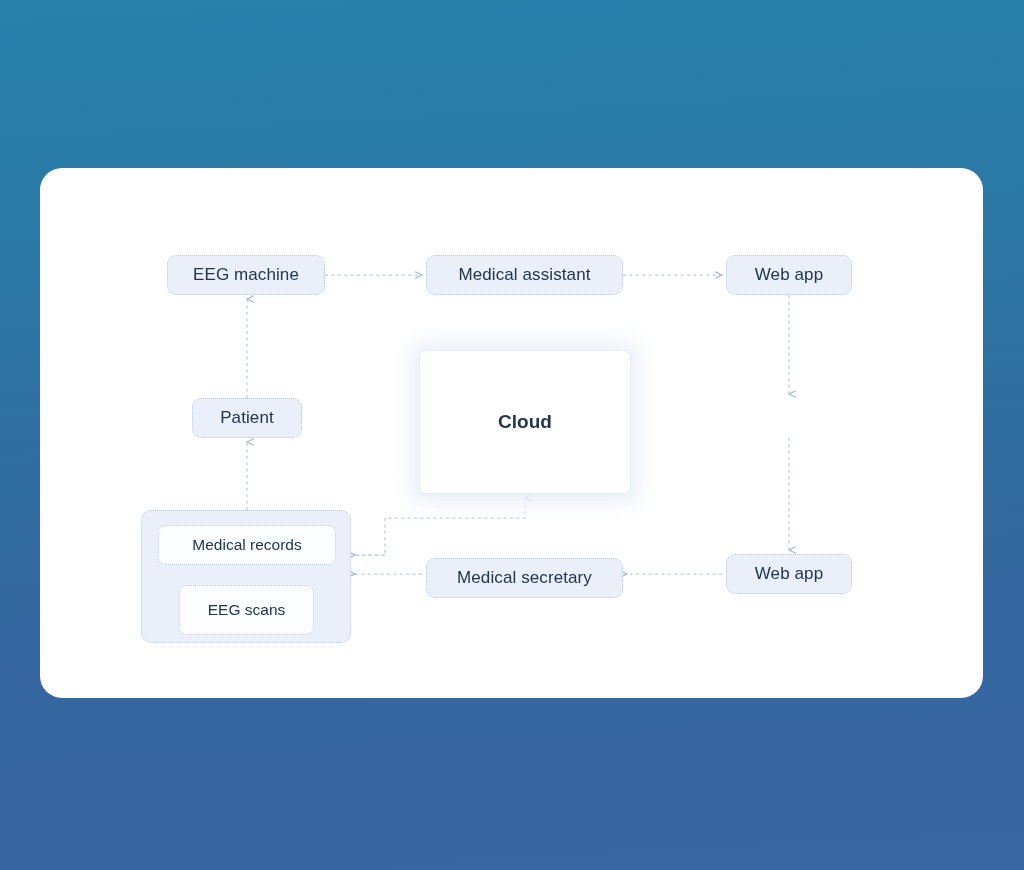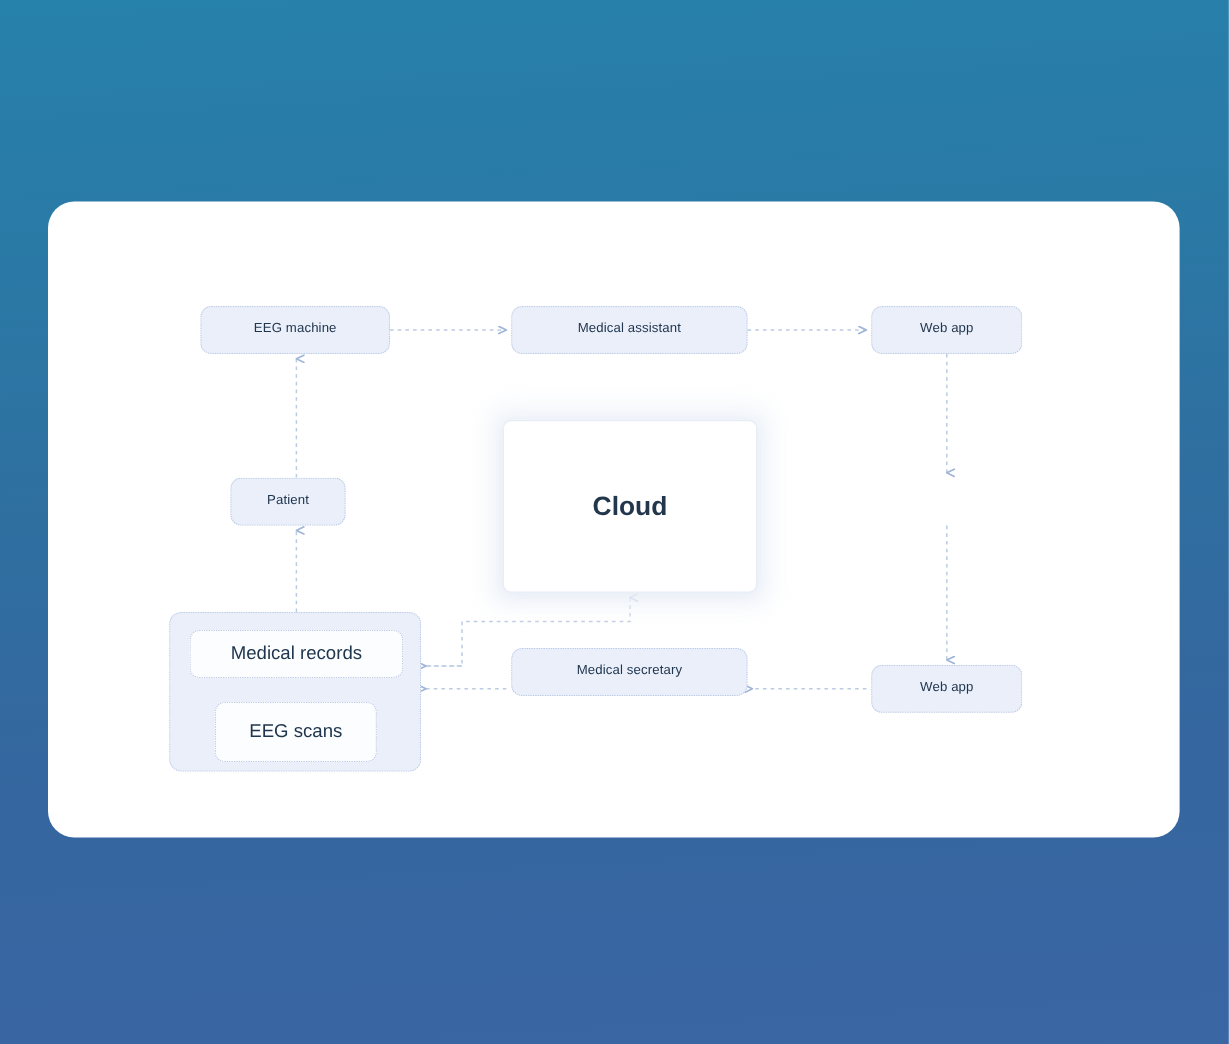--- a/index.html
+++ b/index.html
@@ -46,21 +46,21 @@
     position: absolute;
     box-sizing: border-box;
     display: flex;
     align-items: center;
     justify-content: center;
     text-align: center;
     border-radius: 9px;
     background: #eaeffa;
     border: 1.4px dotted #b9c9e4;
     color: #20364f;
-    font-size: 11px;
+    font-size: 17px;
     letter-spacing: .1px;
     line-height: 1.2;
     z-index: 3;
   }
 
   
   .cloud-wrap {
     position: absolute;
     z-index: 4;
   }
@@ -78,21 +78,21 @@
     box-sizing: border-box;
     width: 100%;
     height: 100%;
     display: flex;
     align-items: center;
     justify-content: center;
     background: #ffffff;
     border: 1px solid #e7edf6;
     border-radius: 7px;
     color: #22364c;
-    font-size: 22px;
+    font-size: 19px;
     font-weight: bold;
     line-height: 1.35;
     text-align: center;
     box-shadow: 0 2px 14px rgba(120,150,200,.10);
   }
 
   
   .group {
     position: absolute;
     box-sizing: border-box;
@@ -165,26 +165,26 @@
     </div>
 
     <div class="node" style="left:386px;top:87px;width:197px;height:40px;">
       <span>Medical assistant</span>
     </div>
 
     <div class="node" style="left:686px;top:87px;width:126px;height:40px;">
       <span>Web app</span>
     </div>
 
-    <div class="node" style="left:152px;top:230px;width:96px;height:40px;justify-content:center;">
+    <div class="node" style="left:152px;top:230px;width:110px;height:40px;justify-content:center;">
       <span>Patient</span>
     </div>
 
 
-    <div class="node" style="left:386px;top:372px;width:197px;height:40px;">
+    <div class="node" style="left:386px;top:390px;width:197px;height:40px;">
       <span>Medical secretary</span>
     </div>
 
     <div class="node" style="left:686px;top:386px;width:126px;height:40px;">
       <span>Web app</span>
     </div>
 
     <div class="cloud-wrap" style="left:379px;top:182px;width:212px;height:144px;">
       <div class="cloud-glow"></div>
       <div class="cloud">

